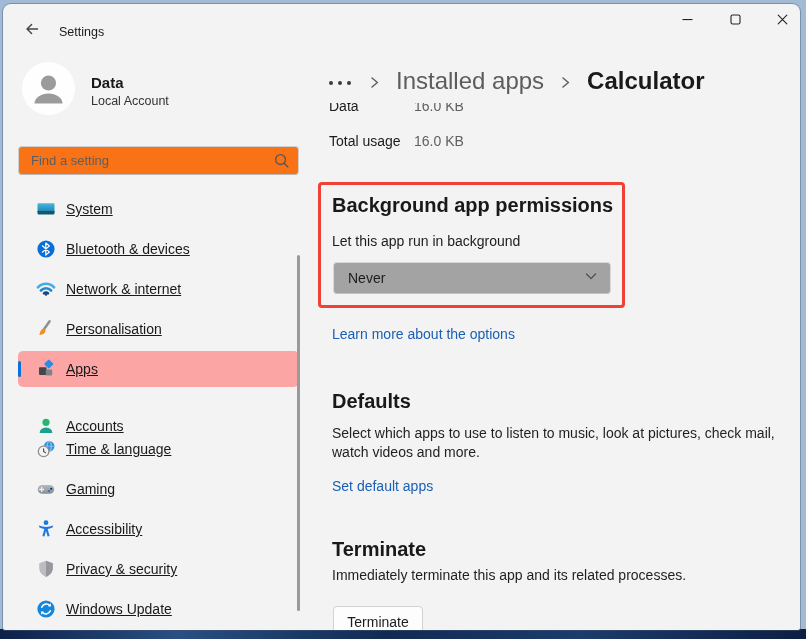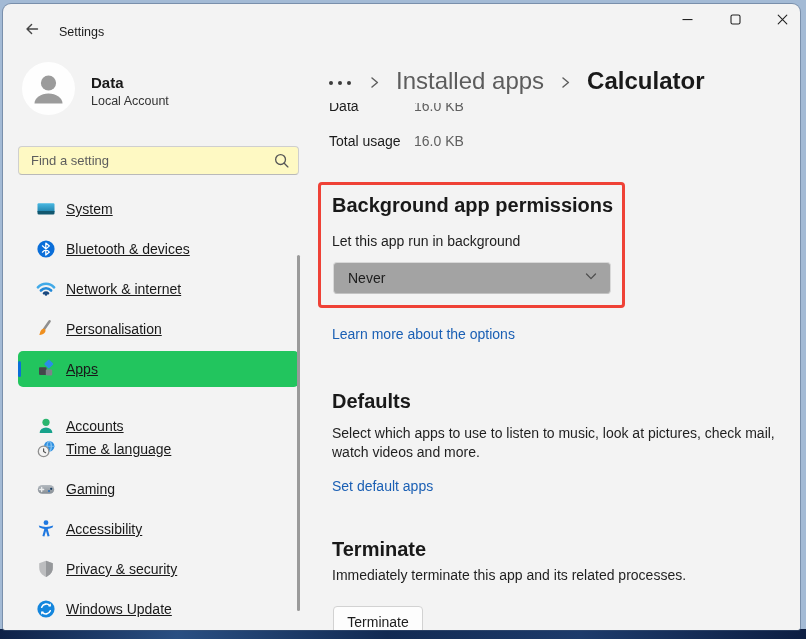--- a/index.html
+++ b/index.html
@@ -18,29 +18,29 @@
   .cap-min{left:661px;} .cap-max{left:709px;} .cap-close{left:756px;}
 
   
   .avatar{left:19px;top:58px;width:53px;height:53px;}
   .profile-name{left:88px;top:70px;font-size:15px;font-weight:bold;color:#191919;}
   .profile-type{left:88px;top:90px;font-size:12.5px;color:#333;}
 
   
   .search-wrap{left:15px;top:142px;width:281px;height:29px;}
   .search-input{width:100%;height:100%;box-sizing:border-box;border:1px solid #cfcfcf;border-bottom-color:#b9b9b9;
-    border-radius:4px;background:#fef9c3;padding:0 30px 0 12px;font-size:13px;color:#333;outline:none;
+    border-radius:4px;background:#f97316;padding:0 30px 0 12px;font-size:13px;color:#333;outline:none;
     font-family:"Liberation Sans",sans-serif;}
   .search-input::placeholder{color:#5d5d5d;opacity:1;}
   .search-glyph{position:absolute;right:9px;top:6px;}
 
   
   .nav-item{position:absolute;left:15px;width:281px;height:36px;border-radius:5px;display:flex;
     align-items:center;padding-left:18px;box-sizing:border-box;}
-  .nav-item.selected{background:#22c55e;}
+  .nav-item.selected{background:#fca5a5;}
   .nav-item.selected::before{content:"";position:absolute;left:0;top:10px;width:3px;height:16px;border-radius:2px;background:#0b6fd8;}
   .nav-icon{width:20px;height:20px;flex:0 0 20px;display:flex;}
   .nav-label{margin-left:10px;font-size:14px;color:#191919;white-space:nowrap;text-decoration:underline;}
   .side-scrollbar{left:294px;top:251px;width:3px;height:356px;background:#9a9a9a;border-radius:2px;}
 
   
   .breadcrumb{left:326px;top:58px;height:38px;display:flex;align-items:center;}
   .bc-dots{display:flex;gap:5px;margin-right:17px;margin-top:4px;}
   .bc-dots i{width:4px;height:4px;border-radius:50%;background:#3c3c3c;}
   .bc-chev{margin-right:15px;display:flex;margin-top:3px;}

